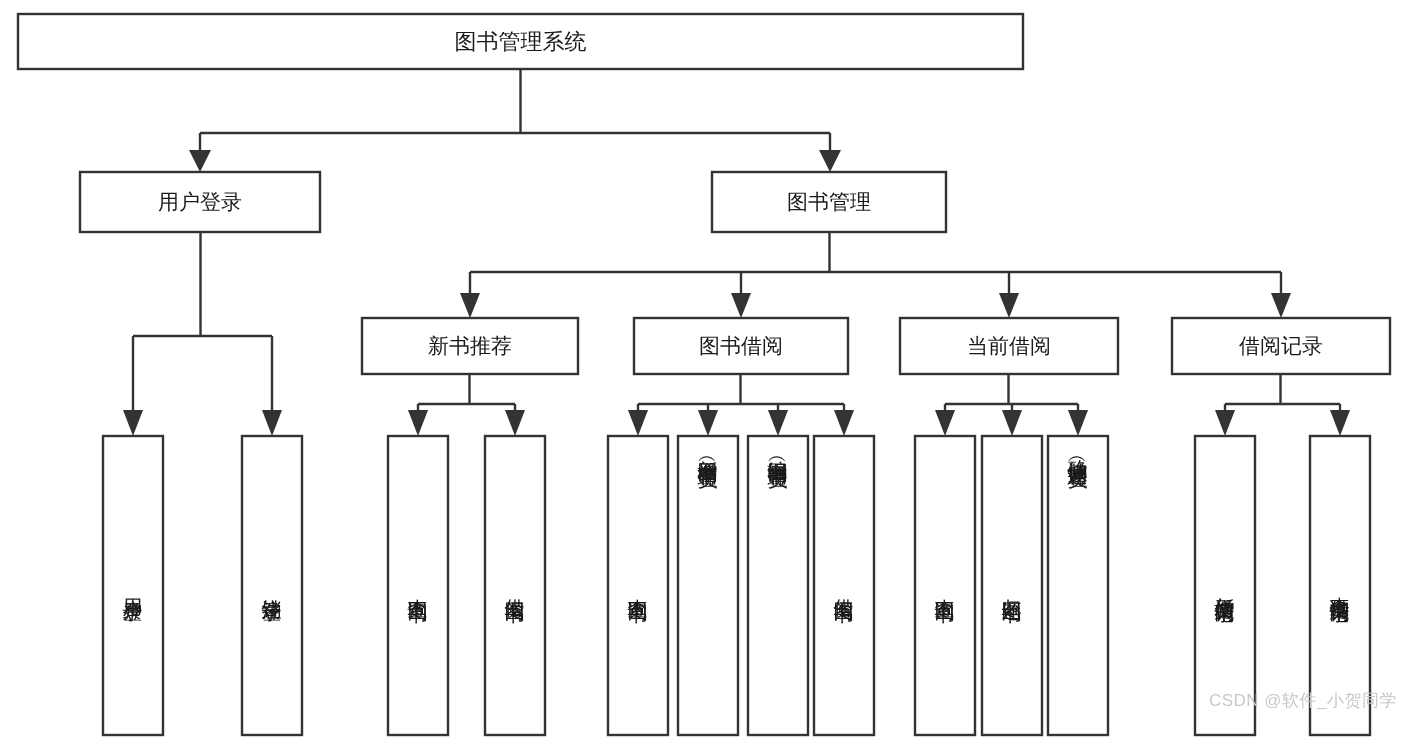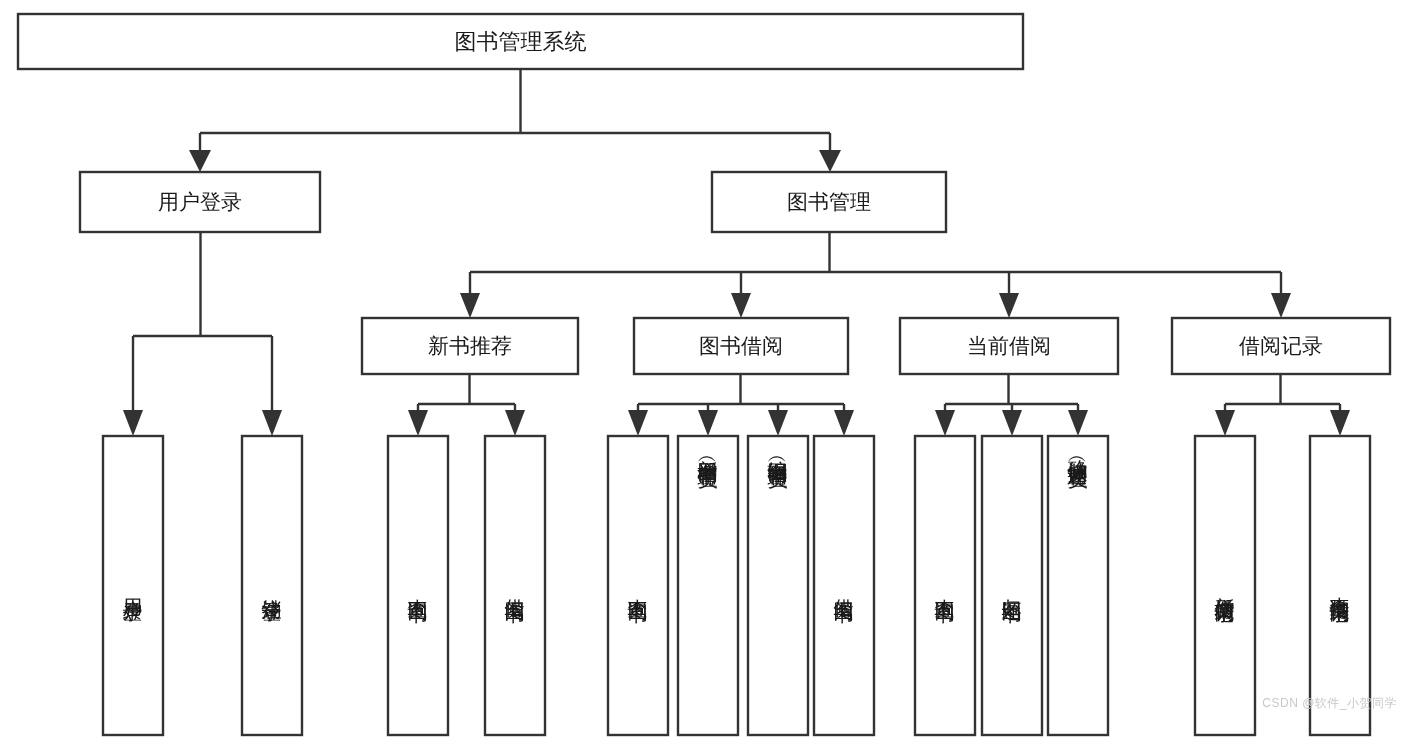--- a/index.html
+++ b/index.html
@@ -78,21 +78,21 @@
     letter-spacing: 1.5px;
     color: #1a1a1a;
     white-space: nowrap;
     text-align: center;
   }
   .watermark {
     position: absolute;
     right: 8px;
     bottom: 6px;
     font-family: "Liberation Sans", "DejaVu Sans", sans-serif;
-    font-size: 12px;
+    font-size: 17px;
     color: #c8c8c8;
     letter-spacing: 0.5px;
     white-space: nowrap;
     user-select: none;
   }
 </style>
 </head>
 <body>
 
 <div id="diagram-root">

